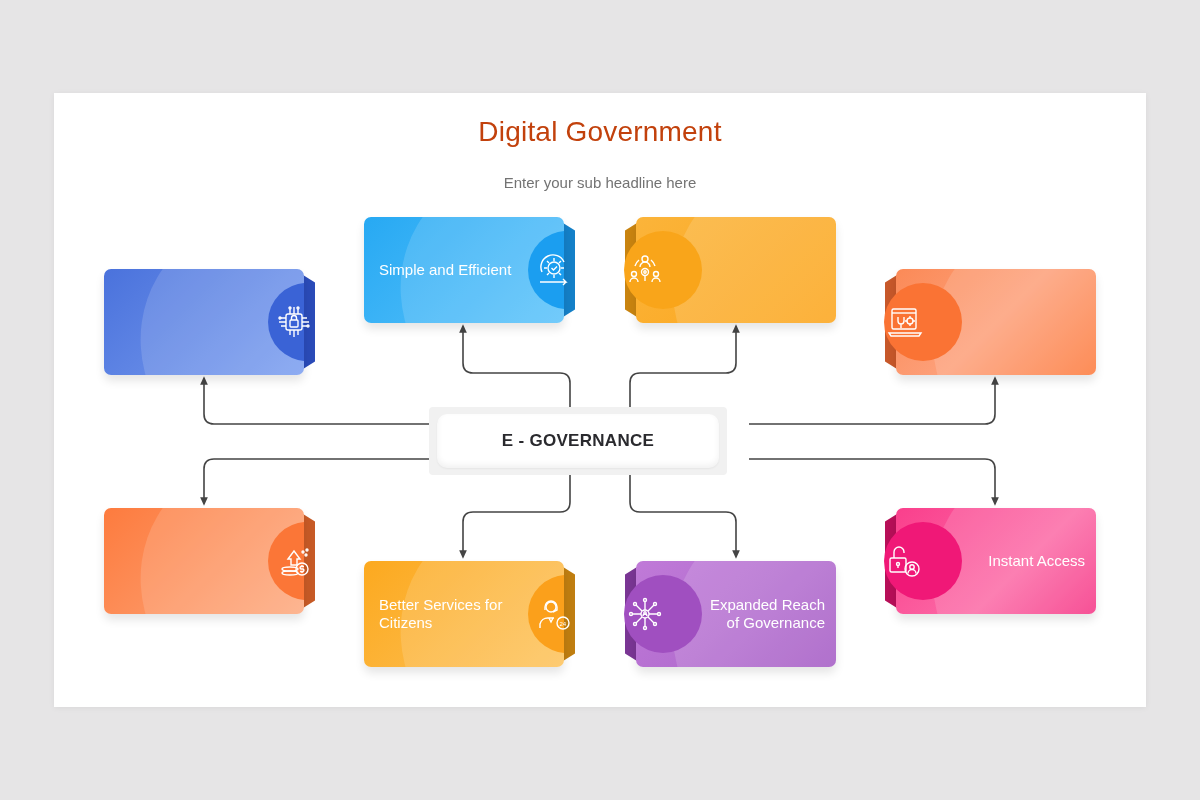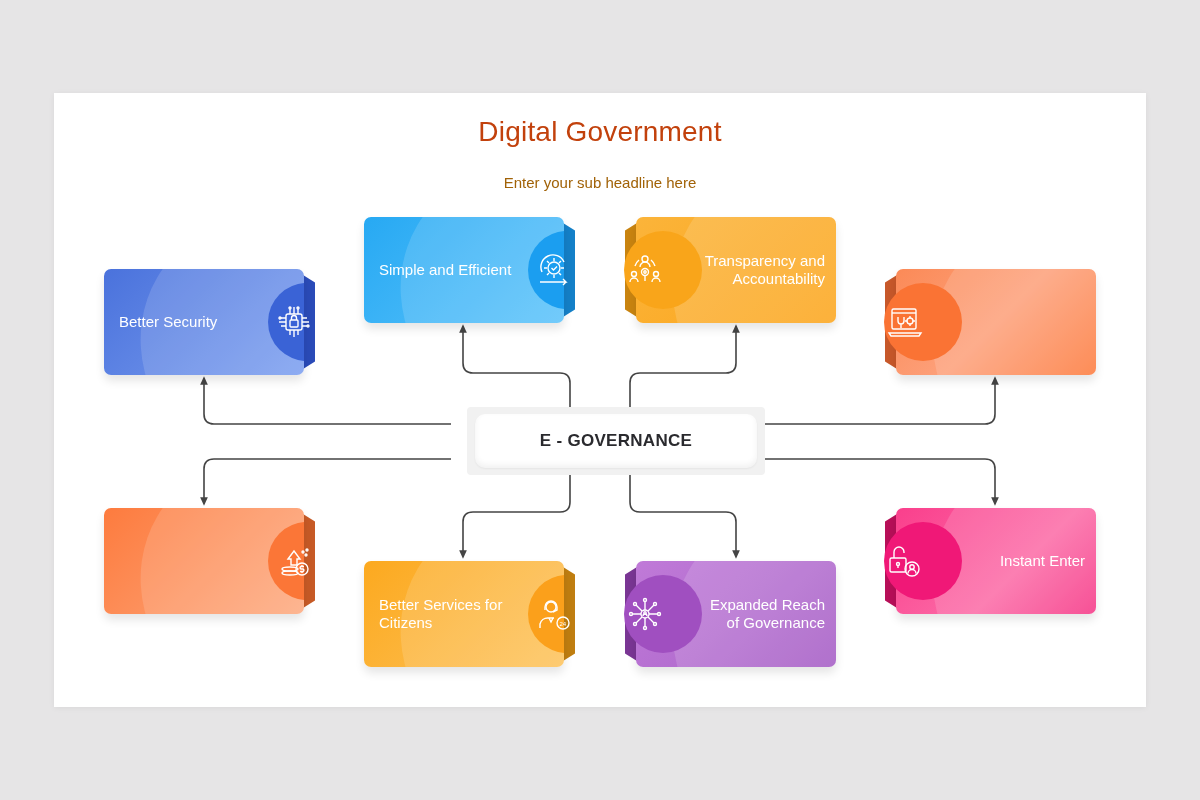--- a/index.html
+++ b/index.html
@@ -1,21 +1,21 @@
 <!DOCTYPE html>
 <html><head>
 <meta charset="utf-8">
 <style>
   * { box-sizing: border-box; margin: 0; padding: 0; }
   html, body { width: 1200px; height: 800px; background: #e6e5e6; overflow: hidden; font-family: "Liberation Sans", "DejaVu Sans", sans-serif; }
   .slide { position: absolute; left: 54px; top: 93px; width: 1092px; height: 614px; background: #ffffff; box-shadow: 0 1px 6px rgba(0,0,0,0.06); }
   .title { position: absolute; left: 0; top: 116px; width: 1200px; text-align: center; font-size: 28px; color: #c2410c; font-weight: 400; letter-spacing: 0.2px; }
-  .subtitle { position: absolute; left: 0; top: 174px; width: 1200px; text-align: center; font-size: 15px; color: #a16207; }
+  .subtitle { position: absolute; left: 0; top: 174px; width: 1200px; text-align: center; font-size: 15px; color: #737373; }
   svg.lines { position: absolute; left: 0; top: 0; width: 1200px; height: 800px; }
-  .center-box { position: absolute; left: 467px; top: 407px; width: 298px; height: 68px; background: #f1f1f1; border-radius: 4px; }
+  .center-box { position: absolute; left: 429px; top: 407px; width: 298px; height: 68px; background: #f1f1f1; border-radius: 4px; }
   .center-inner { position: absolute; left: 8px; top: 7px; right: 8px; bottom: 7px; background: #fff; border-radius: 10px; box-shadow: inset 0 -3px 6px rgba(0,0,0,0.06), 0 1px 2px rgba(0,0,0,0.05); display: flex; align-items: center; justify-content: center; font-weight: 700; font-size: 17px; color: #2a2a2e; letter-spacing: 0.3px; }
 
   .card { position: absolute; width: 211px; height: 106px; }
   .card .body { position: absolute; top: 0; width: 200px; height: 106px; border-radius: 7px; overflow: hidden; box-shadow: 0 6px 10px rgba(0,0,0,0.10); }
   .card .sheen { position: absolute; left: 40px; top: -50px; width: 240px; height: 260px; border-radius: 50%; background: rgba(255,255,255,0.14); transform: rotate(-35deg); }
   .card .label { position: absolute; top: 0; height: 106px; display: flex; align-items: center; color: #fff; font-size: 15px; line-height: 18px; }
   .card .circle { position: absolute; top: 14px; width: 78px; height: 78px; border-radius: 50%; display:flex; align-items:center; justify-content:center; }
   .card .fold { position: absolute; top: 6px; width: 12px; height: 94px; }
   .card.right-ic .body { left: 0; }
   .card.right-ic .label { left: 15px; width: 150px; }
@@ -64,21 +64,20 @@
 <div class="center-box">
   <div class="center-inner">E - GOVERNANCE</div>
 </div>
 
 <div class="card right-ic" style="left:104px; top:269px;">
   <div class="fold" style="background:#2a4bb8;"></div>
   <div class="body" style="background:linear-gradient(135deg,#4a72dc,#7c9ff0);">
     <div class="sheen"></div>
     <div class="circle" style="left:164px; background:#3a63d6;"></div>
   </div>
-  <div class="label">Better Security</div>
   <div class="icon" style="position:absolute; left:172px; top:35px;">
     <svg viewBox="0 0 36 36" fill="none" stroke="#fff" stroke-width="1.4">
         <rect x="10" y="10" width="16" height="16" rx="2"></rect>
         <rect x="14" y="16" width="8" height="7" rx="1"></rect>
         <path d="M15.5 16v-2a2.5 2.5 0 0 1 5 0v2"></path>
         <path d="M14 10V5M18 10V3M22 10V5M14 26v5M18 26v7M22 26v5M10 14H5M10 18H3M10 22H5M26 14h5M26 18h7M26 22h5"></path>
         <circle cx="14" cy="4" r="1"></circle>
         <circle cx="22" cy="4" r="1"></circle>
         <circle cx="4" cy="14" r="1"></circle>
         <circle cx="32" cy="22" r="1"></circle>
@@ -103,21 +102,20 @@
       </svg>
   </div>
 </div>
 
 <div class="card left-ic" style="left:625px; top:217px;">
   <div class="fold" style="background:#c98410;"></div>
   <div class="body" style="background:linear-gradient(135deg,#fbb43a,#fca51b);">
     <div class="sheen"></div>
   </div>
   <div class="circle" style="background:#f9a51a; clip-path: inset(0 0 0 0 round 0);"></div>
-  <div class="label">Transparency and Accountability</div>
   <div class="icon" style="position:absolute; left:2px; top:35px;">
     <svg viewBox="0 0 36 36" fill="none" stroke="#fff" stroke-width="1.4">
         <circle cx="18" cy="7" r="3"></circle>
         <path d="M13 15a5 5 0 0 1 10 0"></path>
         <circle cx="18" cy="20" r="3.5"></circle>
         <circle cx="18" cy="20" r="1.2"></circle>
         <path d="M18 23.5V29"></path>
         <circle cx="7" cy="22" r="2.5"></circle>
         <path d="M3 30a4 4 0 0 1 8 0"></path>
         <circle cx="29" cy="22" r="2.5"></circle>
@@ -208,21 +206,21 @@
       </svg>
   </div>
 </div>
 
 <div class="card left-ic" style="left:885px; top:508px;">
   <div class="fold" style="background:#b70f58;"></div>
   <div class="body" style="background:linear-gradient(135deg,#fa3f8c,#fc6aa6 60%,#f53585);">
     <div class="sheen"></div>
   </div>
   <div class="circle" style="background:#f01877;"></div>
-  <div class="label">Instant Enter</div>
+  <div class="label">Instant Access</div>
   <div class="icon" style="position:absolute; left:2px; top:35px;">
     <svg viewBox="0 0 36 36" fill="none" stroke="#fff" stroke-width="1.4">
         <rect x="3" y="15" width="16" height="14" rx="1.5"></rect>
         <path d="M7 15V9a5 5 0 0 1 10 0v1"></path>
         <circle cx="11" cy="21" r="1.5"></circle>
         <path d="M11 22.5V25"></path>
         <circle cx="25" cy="26" r="7"></circle>
         <circle cx="25" cy="24" r="2.2"></circle>
         <path d="M21 30.5a4 4 0 0 1 8 0"></path>
       </svg>

